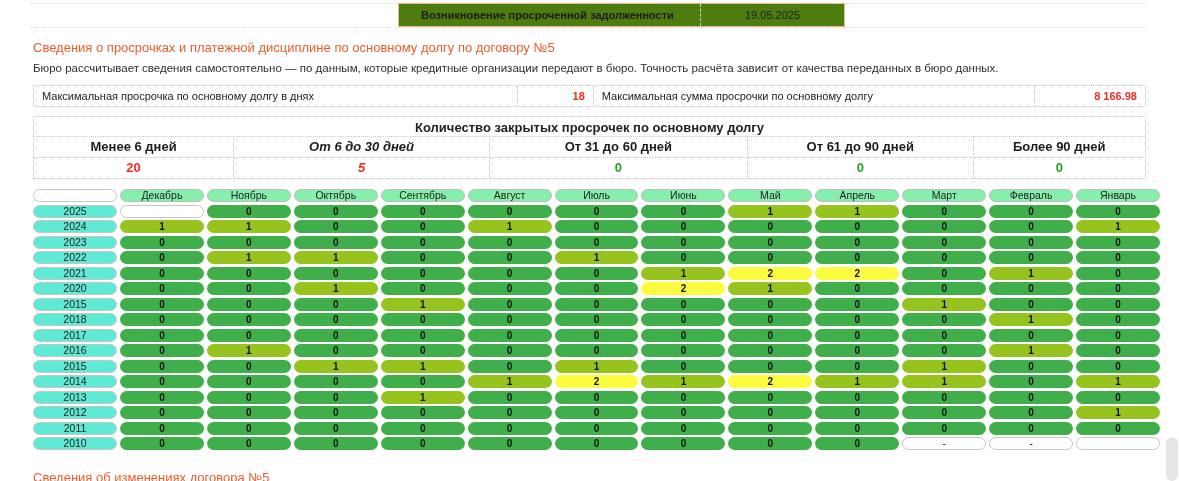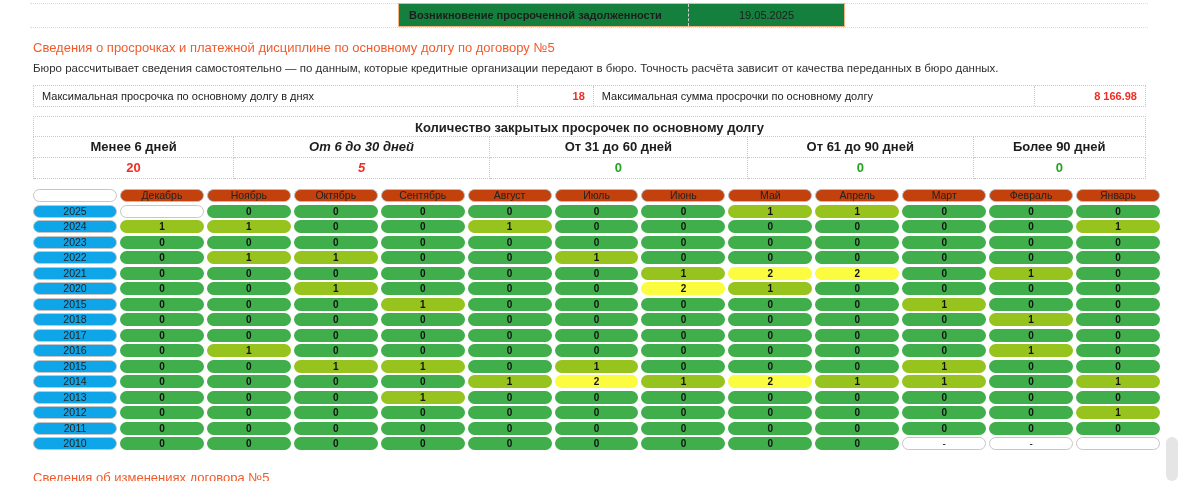--- a/index.html
+++ b/index.html
@@ -4,21 +4,21 @@
 <style>
   html,body{margin:0;padding:0;}
   body{
     width:1179px;height:481px;position:relative;overflow:hidden;
     background:#ffffff;font-family:"Liberation Sans",sans-serif;color:#222;
   }
   
   .header-strip{position:absolute;left:30px;top:3px;width:1118px;height:23px;
     border-top:1px dotted #dcdcdc;border-bottom:1px dotted #dcdcdc;}
   .top-box{position:absolute;left:398px;top:3px;width:447px;height:24px;
-    display:flex;background:#15803d;border:1px solid #f3b184;box-sizing:border-box;z-index:2;}
+    display:flex;background:#4d7c0f;border:1px solid #f3b184;box-sizing:border-box;z-index:2;padding-left:12px;}
   .top-box .lbl{flex:0 0 279px;display:flex;align-items:center;padding-left:10px;
     font-size:11px;font-weight:bold;color:#1c1c1c;}
   .top-box .val{flex:1;display:flex;align-items:center;justify-content:center;
     font-size:11px;border-left:1px dashed #cfcfcf;color:#1c1c1c;}
 
   .title{position:absolute;left:33px;top:40px;font-size:13px;color:#f15b2b;}
   .desc{position:absolute;left:33px;top:62px;font-size:11.5px;color:#2e2e2e;}
 
   
   .max-table{position:absolute;left:33px;top:85px;width:1113px;height:22px;
@@ -45,22 +45,22 @@
   .ct-cell:nth-child(4){width:20.3%;}
   .ct-cell:nth-child(5){width:15.5%;}
   .ct-head{font-weight:bold;color:#1c1c1c;}
 
   
   .grid{position:absolute;left:33px;top:189px;width:1127px;display:grid;
     grid-template-columns:84px repeat(12,1fr);column-gap:3px;row-gap:2.5px;}
   .pill{height:13px;line-height:13px;border-radius:8px;text-align:center;
     font-size:10px;box-sizing:border-box;color:#111;}
   .p-white{background:#fff;border:1px solid #c6c6c6;line-height:11px;}
-  .p-head{background:#c2410c;border:1px solid #bdbdbd;font-size:10.5px;line-height:11px;color:#222;}
-  .p-year{background:#0ea5e9;border:1px solid #c6c6c6;font-size:10.5px;line-height:11px;color:#222;}
+  .p-head{background:#86efac;border:1px solid #bdbdbd;font-size:10.5px;line-height:11px;color:#222;}
+  .p-year{background:#5eead4;border:1px solid #c6c6c6;font-size:10.5px;line-height:11px;color:#222;}
   .p-green{background:#3fae4b;font-weight:bold;}
   .p-lime{background:#97c31f;font-weight:bold;}
   .p-yellow{background:#fbfb40;font-weight:bold;}
 
   .footer-title{position:absolute;left:33px;top:470px;font-size:13px;color:#f15b2b;white-space:nowrap;}
   .scroll-strip{position:absolute;right:1px;top:437px;width:12px;height:44px;
     background:#e5e5e5;border-radius:6px;}
 </style>
 </head>
 <body>

